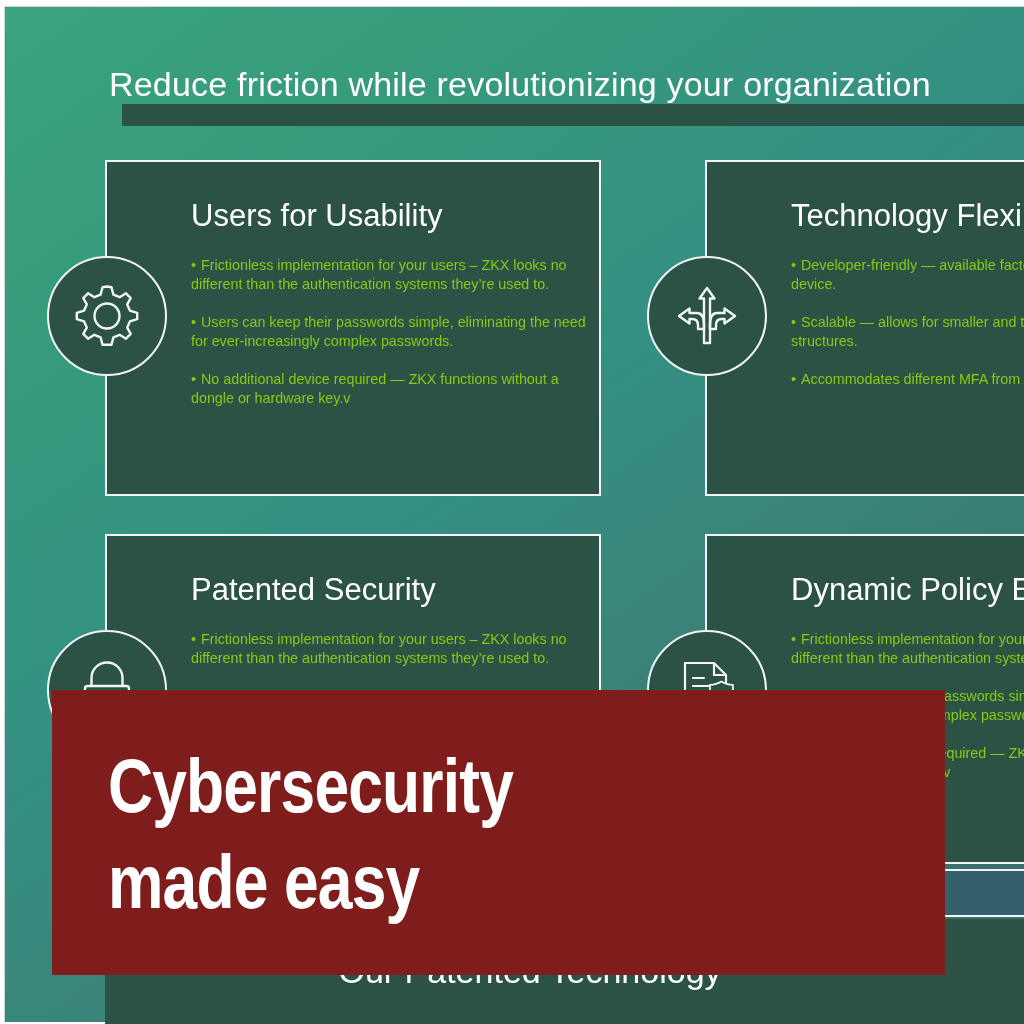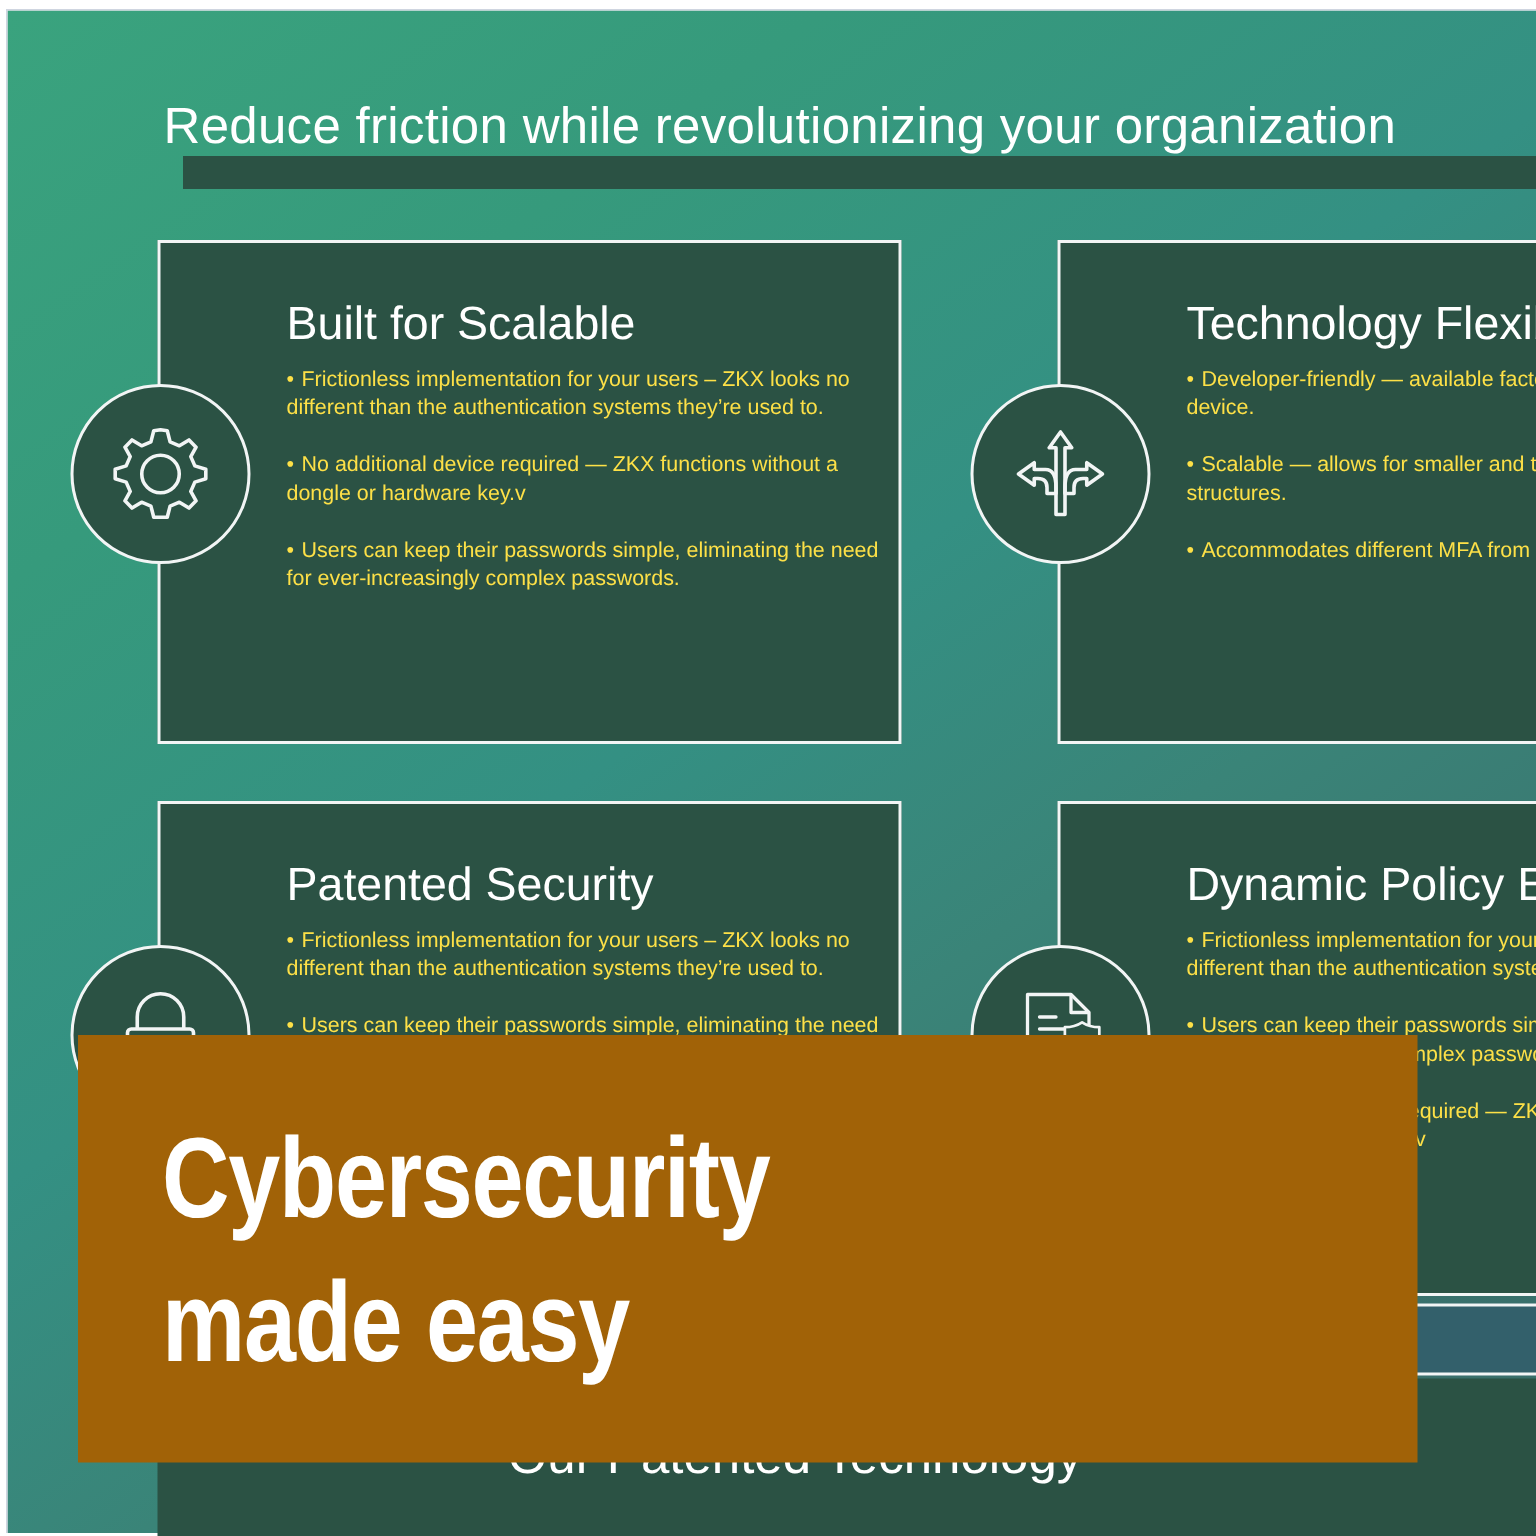--- a/index.html
+++ b/index.html
@@ -62,23 +62,23 @@
   .card-title {
     position: absolute;
     left: 84px; top: 36px;
     white-space: nowrap;
     color: #ffffff;
     font-size: 31px;
     font-weight: 400;
   }
   .card-body {
     position: absolute;
-    left: 84px; top: 82px;
+    left: 84px; top: 94px;
     width: 400px;
-    color: #fde047;
+    color: #84cc16;
     font-size: 14.3px;
     line-height: 19px;
   }
   .bullet { margin-bottom: 19px; }
   .bullet:last-child { margin-bottom: 0; }
   .bullet .dot { margin-right: 5px; }
 
   
   .icon-badge {
     position: absolute;
@@ -120,21 +120,21 @@
     font-size: 34px;
     font-weight: 400;
     white-space: nowrap;
   }
 
   
   #overlay {
     position: absolute;
     left: 52px; top: 690px;
     width: 893px; height: 285px;
-    background: #a16207;
+    background: #7f1d1d;
   }
   #overlay-text {
     position: absolute;
     left: 56px; top: 48px;
     color: #ffffff;
     font-size: 76px;
     font-weight: bold;
     line-height: 96px;
     letter-spacing: -1px;
     transform: scaleX(.82);
@@ -151,25 +151,25 @@
     <div id="title-band"></div>
     <div id="page-title">Reduce friction while revolutionizing your organization</div>
 
     <div class="card" id="card-1">
       <div class="icon-badge upper">
         <svg width="74" height="74" viewBox="0 0 74 74" fill="none" stroke="#f2f5f5" stroke-width="2.4">
           <path d="M37 7.5 41.5 8.2 43.4 15.6 49.6 18.2 56 14.3 60.7 19.1 57.2 25.4 59.9 31.6 67.2 33.8 67.2 40.2 59.9 42.4 57.2 48.6 60.7 54.9 56 59.7 49.6 55.8 43.4 58.4 41.5 65.8 32.5 65.8 30.6 58.4 24.4 55.8 18 59.7 13.3 54.9 16.8 48.6 14.1 42.4 6.8 40.2 6.8 33.8 14.1 31.6 16.8 25.4 13.3 19.1 18 14.3 24.4 18.2 30.6 15.6 32.5 8.2Z" stroke-linejoin="round"></path>
           <circle cx="37" cy="37" r="12.5"></circle>
         </svg>
       </div>
-      <div class="card-title">Built for Scalable</div>
+      <div class="card-title">Users for Usability</div>
       <div class="card-body">
         <div class="bullet"><span class="dot">•</span><span>Frictionless implementation for your users – ZKX looks no different than the authentication systems they’re used to.</span></div>
+        <div class="bullet"><span class="dot">•</span><span>Users can keep their passwords simple, eliminating the need for ever-increasingly complex passwords.</span></div>
         <div class="bullet"><span class="dot">•</span><span>No additional device required — ZKX functions without a dongle or hardware key.v</span></div>
-        <div class="bullet"><span class="dot">•</span><span>Users can keep their passwords simple, eliminating the need for ever-increasingly complex passwords.</span></div>
       </div>
     </div>
 
     <div class="card" id="card-2">
       <div class="icon-badge upper">
         <svg width="74" height="74" viewBox="0 0 74 74" fill="none" stroke="#f2f5f5" stroke-width="2.4" stroke-linejoin="round">
           <path d="M37 9 29.5 19.5 34 19.5 34 30 34 44 34 64 40 64 40 44 40 30 40 19.5 44.5 19.5Z"></path>
           <path d="M9 37 19.5 29.5 19.5 34 27 34 C33 34 34 40 34 46 L34 50 28 50 28 46 C28 42 26 40 22 40 L19.5 40 19.5 44.5Z"></path>
           <path d="M65 37 54.5 29.5 54.5 34 47 34 C41 34 40 40 40 46 L40 50 46 50 46 46 C46 42 48 40 52 40 L54.5 40 54.5 44.5Z"></path>
         </svg>

